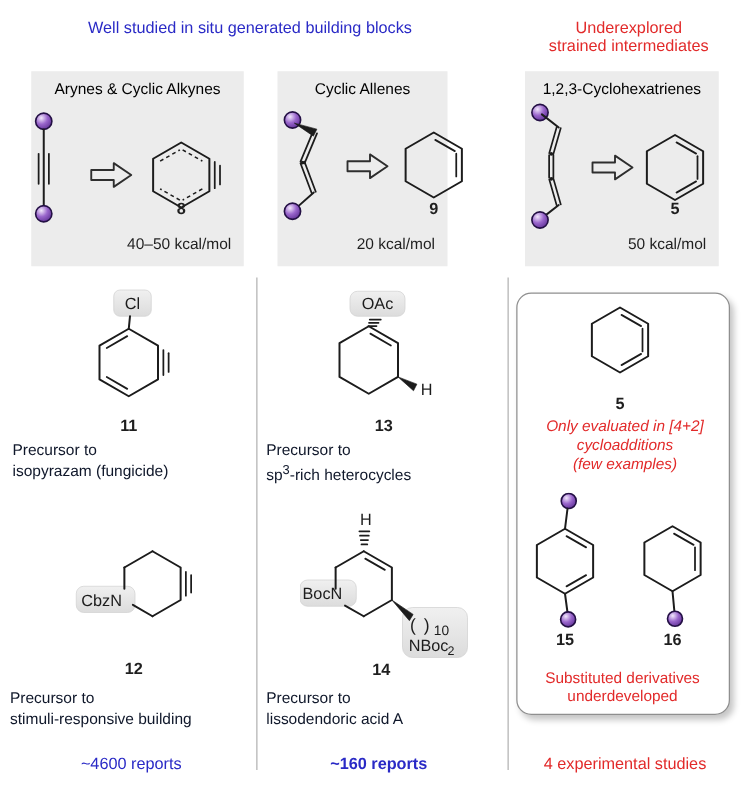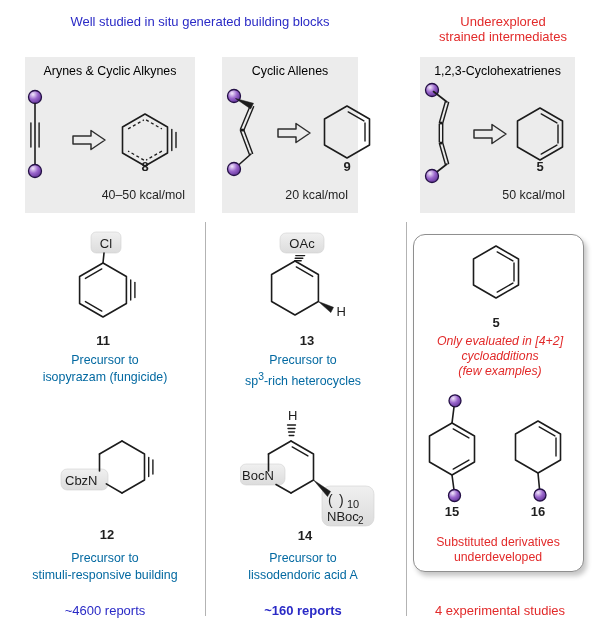--- a/index.html
+++ b/index.html
@@ -8,21 +8,21 @@
   .hdr{position:absolute;text-align:center;font-size:13px;line-height:15px;}
   .hdr.blue{color:var(--blue);}
   .hdr.red{color:var(--red);}
   .topbox{position:absolute;top:57px;height:156px;background:var(--box_bg);}
   .boxtitle{position:absolute;top:7px;left:0;width:100%;text-align:center;font-size:12.4px;color:#000000;}
   .structsvg{position:absolute;left:0;top:24px;}
   .cnum{position:absolute;font-weight:bold;font-size:13px;text-align:center;width:40px;}
   .energy{position:absolute;right:10px;bottom:11px;font-size:12.4px;color:#1f1f1f;}
   .vdiv{position:absolute;top:222px;width:1px;height:394px;background:#b3b3b3;}
   .abs{position:absolute;}
-  .caption{position:absolute;text-align:center;font-size:12.4px;line-height:16.5px;color:#0369a1;}
+  .caption{position:absolute;font-size:12.4px;line-height:16.5px;color:#0f172a;}
   .rednote{position:absolute;text-align:center;font-size:12.3px;line-height:15px;color:var(--red);}
   .stat{position:absolute;text-align:center;font-size:13px;}
   .stat.blue{color:var(--blue);}
   .stat.red{color:var(--red);}
   .roundbox{position:absolute;left:413px;top:234px;width:169px;height:336px;background:#fff;
             border:1.5px solid #8f8f8f;border-radius:12px;box-shadow:3px 4px 5px #c6c6c6;}
   
   .bond{stroke:var(--line);stroke-width:1.6;fill:none;stroke-linecap:round;stroke-linejoin:round;}
   .bond2{stroke:var(--line);stroke-width:1.4;fill:none;stroke-linecap:round;}
   .dash{stroke:var(--line);stroke-width:1.25;fill:none;stroke-dasharray:3 2.6;}

